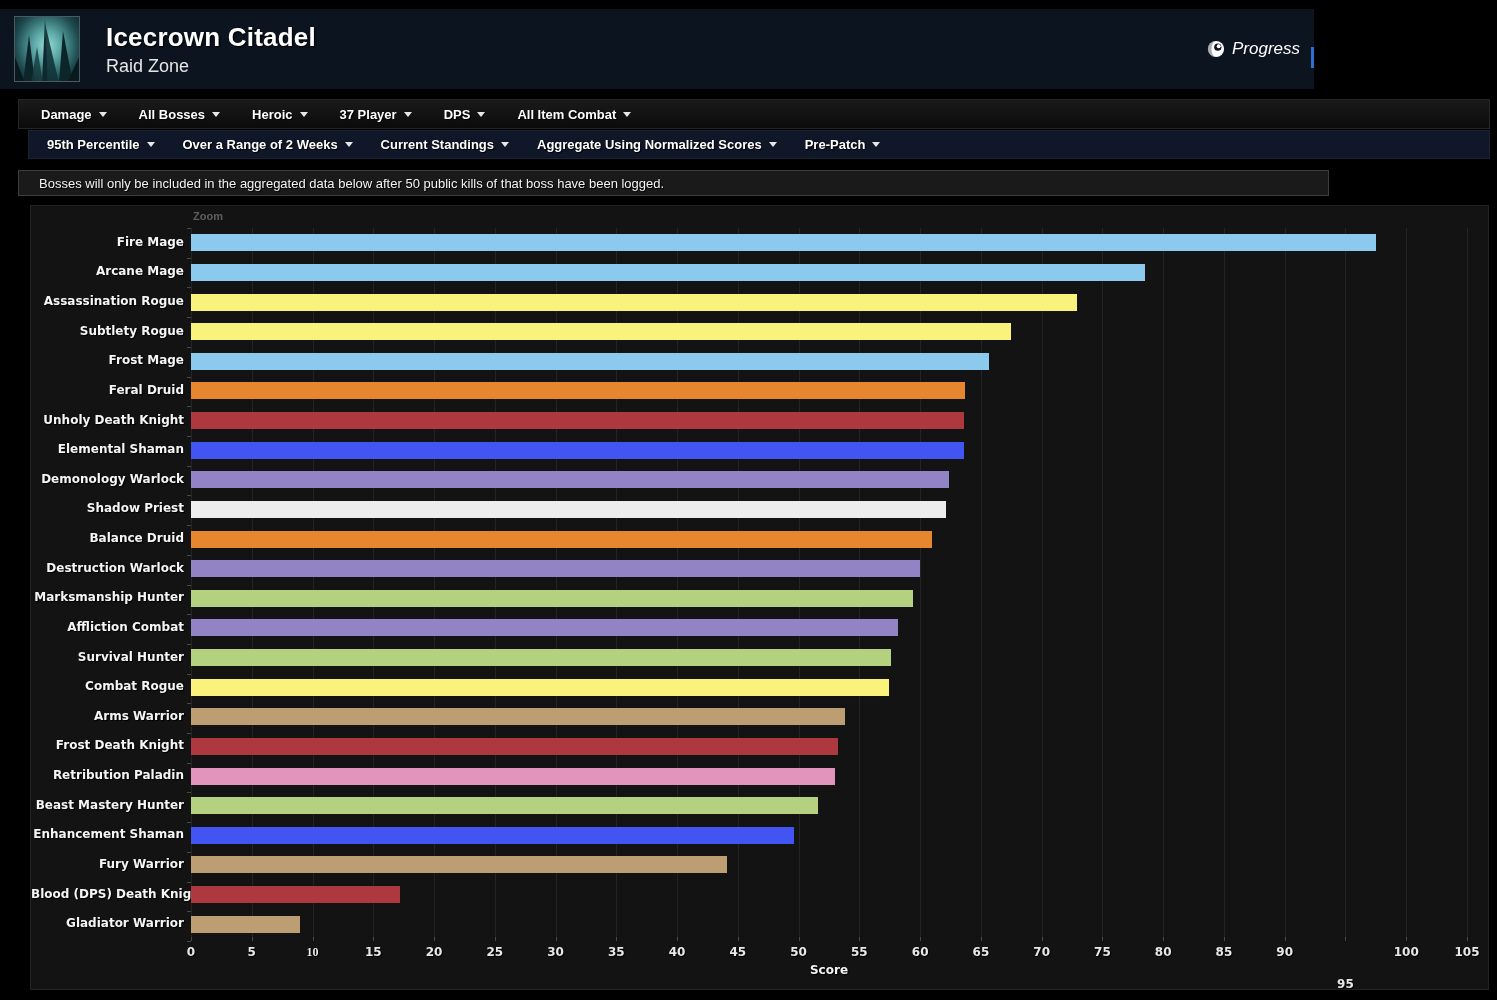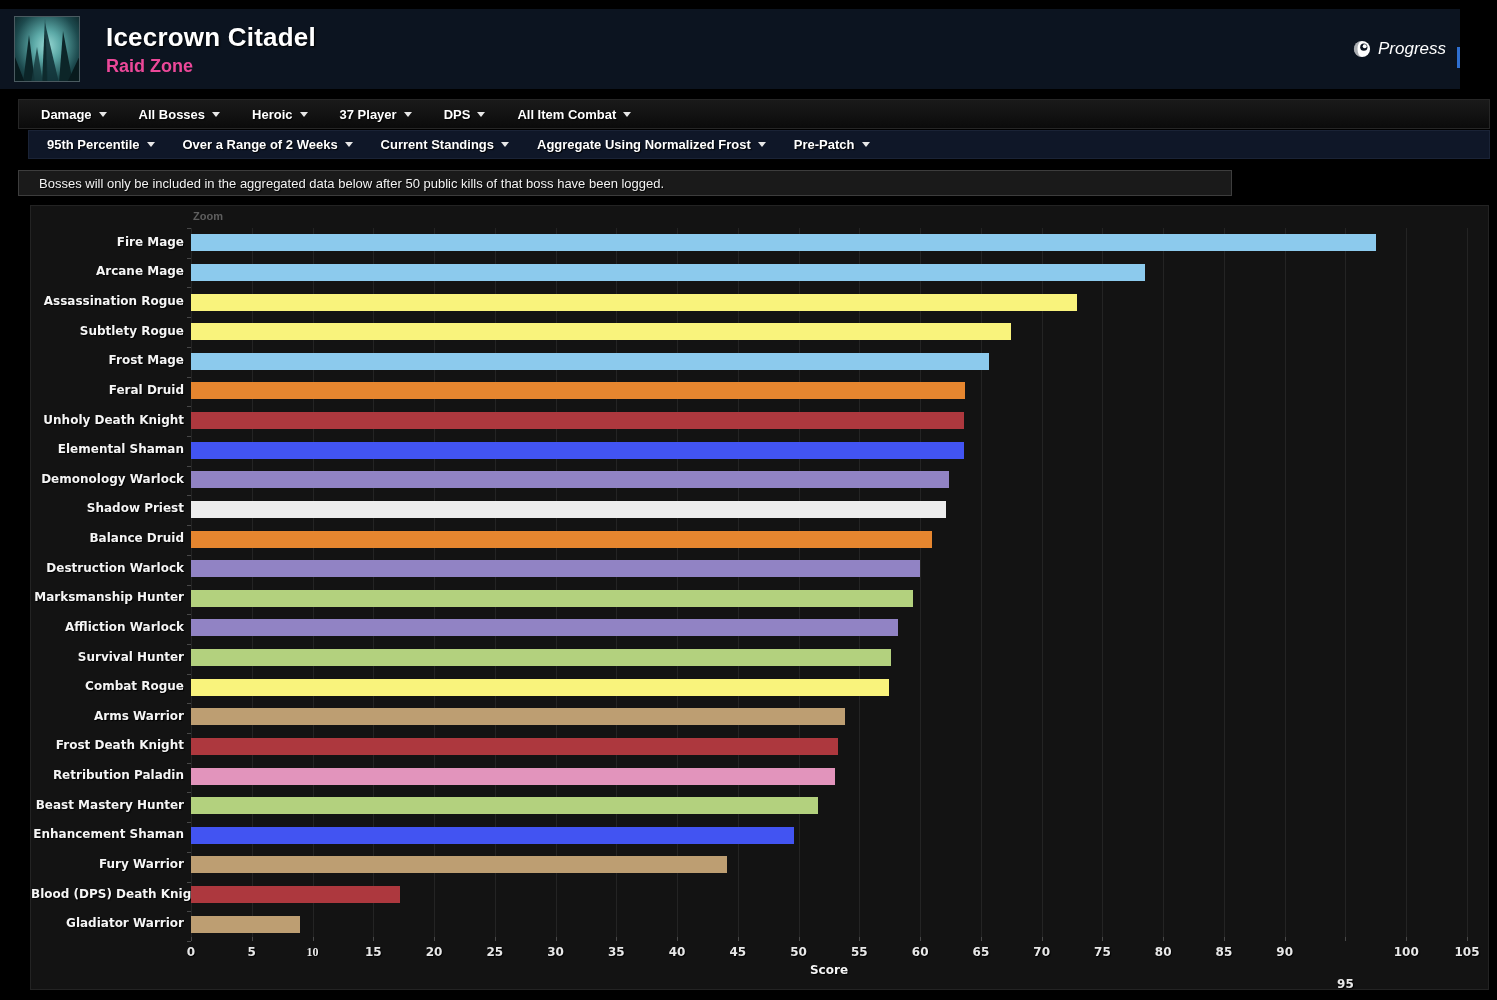--- a/index.html
+++ b/index.html
@@ -1,50 +1,50 @@
 <!DOCTYPE html>
 <html><head>
 <meta charset="utf-8">
 <style>
   * { margin:0; padding:0; box-sizing:border-box; }
   html,body { width:1497px; height:1000px; background:#000; overflow:hidden;
               font-family:"Liberation Sans","DejaVu Sans",sans-serif; }
 
   
-  .header { position:absolute; left:0; top:9px; width:1460px; height:80px;
+  .header { position:absolute; left:0; top:9px; width:1314px; height:80px;
             background:#0c1420; display:flex; align-items:center; }
   .zone-icon { width:66px; height:66px; margin-left:14px; border:1px solid #4a5a60;
                background:radial-gradient(ellipse at 50% 45%, #9adbd6 0%, #5ba8a6 30%, #1d4a4e 70%, #0a1e22 100%);
                position:relative; overflow:hidden; }
   .zone-icon svg { position:absolute; left:0; top:0; }
   .zone-titles { margin-left:26px; }
   .zone-title { color:#fff; font-size:26px; font-weight:bold; letter-spacing:.2px;
                 text-shadow:1px 1px 2px #000; }
-  .zone-subtitle { color:#ec4899; font-size:18px; margin-top:3px;font-weight:bold; }
+  .zone-subtitle { color:#e5e5e5; font-size:18px; margin-top:3px; }
   .header-right { position:absolute; right:14px; top:0; height:80px; display:flex; align-items:center; }
   .progress-link { color:#fff; font-size:17px; display:flex; align-items:center; gap:7px; cursor:pointer;font-style:italic; }
   .globe { width:18px; height:18px; }
   .edge-sliver { position:absolute; right:0; top:38px; width:3px; height:21px; background:#2f6fd0; }
 
   
   .filter-bar-1 { position:absolute; left:18px; top:99px; width:1472px; height:30px;
                   background:linear-gradient(#1a1a1a,#0b0b0b); border:1px solid #262626;
                   display:flex; align-items:center; padding-left:6px; }
   .filter-bar-2 { position:absolute; left:28px; top:130px; width:1462px; height:29px;
                   background:#0f1728; border:1px solid #1a2336;
                   display:flex; align-items:center; padding-left:4px; }
   .filter-item { color:#fff; font-size:13px; font-weight:bold; padding:0 14px; height:100%;
                  display:flex; align-items:center; gap:7px; cursor:pointer; white-space:nowrap;
                  text-shadow:1px 1px 1px #000; }
   .filter-bar-1 .filter-item { padding:0 16px; }
   .caret { width:0; height:0; border-left:4px solid transparent; border-right:4px solid transparent;
            border-top:5px solid #e8e8e8; display:inline-block; }
 
   
-  .notice { position:absolute; left:18px; top:170px; width:1214px; height:26px;
+  .notice { position:absolute; left:18px; top:170px; width:1311px; height:26px;
             background:#1a1a1a; border:1px solid #3d3d3d; display:flex; align-items:center; }
   .notice-text { color:#f2f2f2; font-size:13px; margin-left:20px; text-shadow:1px 1px 1px #000; }
 
   
   .chart { position:absolute; left:30px; top:205px; width:1459px; height:785px;
            background:#131313; border:1px solid #232323; }
   .chart-zoom-label { position:absolute; left:162px; top:4px; color:#5e5e5e;
                       font-size:11px; font-weight:bold; }
   .labels-col { position:absolute; left:0; top:22px; width:153px; bottom:50px; }
   .cat-label { position:absolute; left:0; width:153px; text-align:right; color:#f5f5f5;
@@ -133,21 +133,21 @@
   </div>
   <div class="filter-item">
     <span>Over a Range of 2 Weeks</span>
     <span class="caret"></span>
   </div>
   <div class="filter-item">
     <span>Current Standings</span>
     <span class="caret"></span>
   </div>
   <div class="filter-item">
-    <span>Aggregate Using Normalized Frost</span>
+    <span>Aggregate Using Normalized Scores</span>
     <span class="caret"></span>
   </div>
   <div class="filter-item">
     <span>Pre-Patch</span>
     <span class="caret"></span>
   </div>
 </div>
 
 <div class="notice">
   <span class="notice-text">Bosses will only be included in the aggregated data below after 50 public kills of that boss have been logged.</span>
@@ -162,21 +162,21 @@
       <div class="cat-label" style="top: calc(14.5833% - 8px);">Subtlety Rogue</div>
       <div class="cat-label" style="top: calc(18.75% - 8px);">Frost Mage</div>
       <div class="cat-label" style="top: calc(22.9167% - 8px);">Feral Druid</div>
       <div class="cat-label" style="top: calc(27.0833% - 8px);">Unholy Death Knight</div>
       <div class="cat-label" style="top: calc(31.25% - 8px);">Elemental Shaman</div>
       <div class="cat-label" style="top: calc(35.4167% - 8px);">Demonology Warlock</div>
       <div class="cat-label" style="top: calc(39.5833% - 8px);">Shadow Priest</div>
       <div class="cat-label" style="top: calc(43.75% - 8px);">Balance Druid</div>
       <div class="cat-label" style="top: calc(47.9167% - 8px);">Destruction Warlock</div>
       <div class="cat-label" style="top: calc(52.0833% - 8px);">Marksmanship Hunter</div>
-      <div class="cat-label" style="top: calc(56.25% - 8px);">Affliction Warlock</div>
+      <div class="cat-label" style="top: calc(56.25% - 8px);">Affliction Combat</div>
       <div class="cat-label" style="top: calc(60.4167% - 8px);">Survival Hunter</div>
       <div class="cat-label" style="top: calc(64.5833% - 8px);">Combat Rogue</div>
       <div class="cat-label" style="top: calc(68.75% - 8px);">Arms Warrior</div>
       <div class="cat-label" style="top: calc(72.9167% - 8px);">Frost Death Knight</div>
       <div class="cat-label" style="top: calc(77.0833% - 8px);">Retribution Paladin</div>
       <div class="cat-label" style="top: calc(81.25% - 8px);">Beast Mastery Hunter</div>
       <div class="cat-label" style="top: calc(85.4167% - 8px);">Enhancement Shaman</div>
       <div class="cat-label" style="top: calc(89.5833% - 8px);">Fury Warrior</div>
       <div class="cat-label" style="top: calc(93.75% - 8px);">Blood (DPS) Death Knight</div>
       <div class="cat-label" style="top: calc(97.9167% - 8px);">Gladiator Warrior</div>

